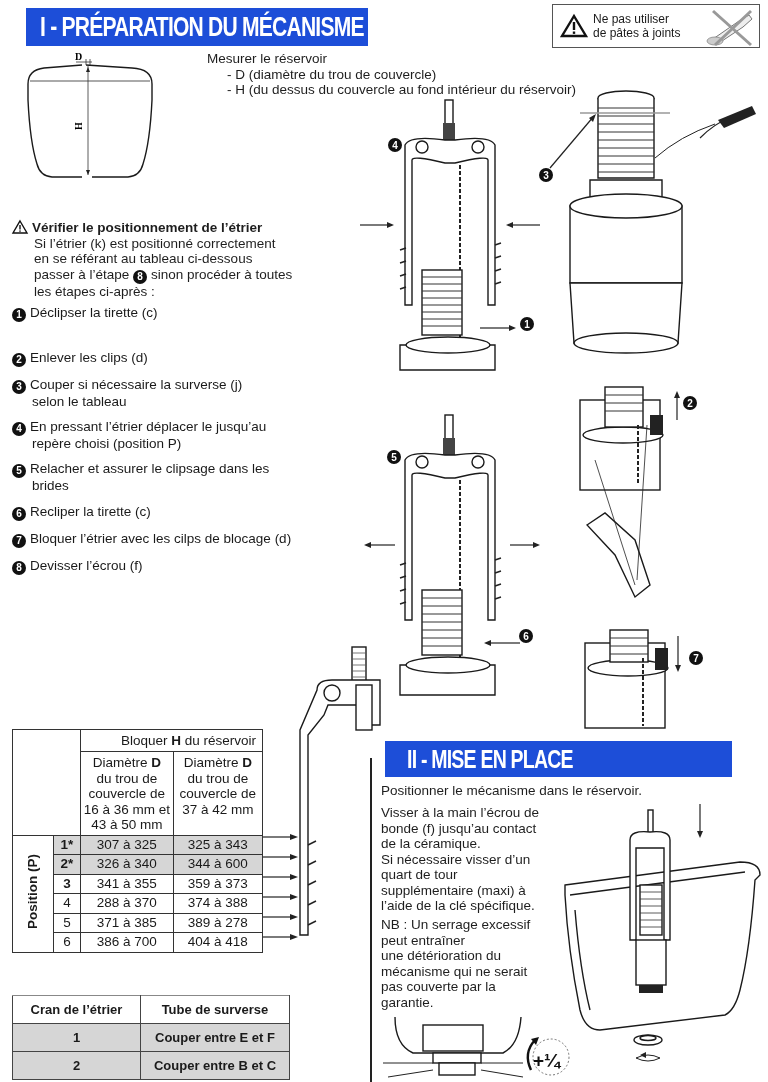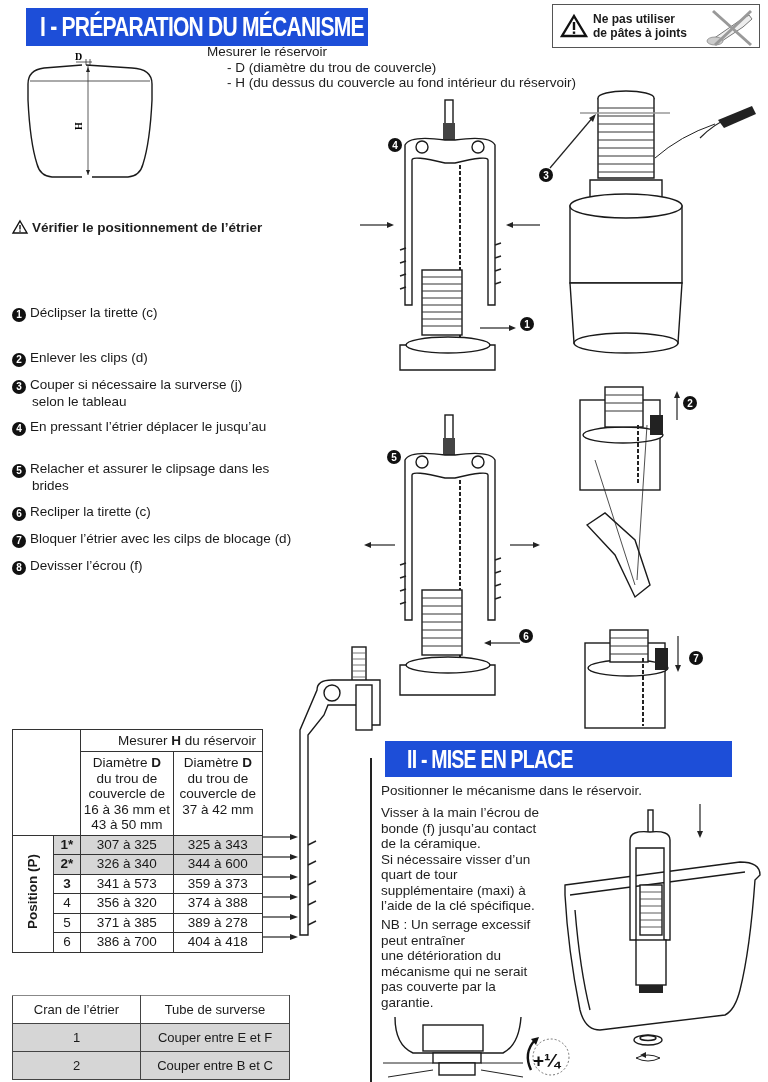--- a/index.html
+++ b/index.html
@@ -7,39 +7,39 @@
   body { position: relative; font-family: "Liberation Sans", sans-serif; color: #1a1a1a; }
   .abs { position: absolute; }
 
   .section-bar { background: #1d4ed8; color: #ffffff; font-family: "Liberation Sans", sans-serif;
     font-weight: bold; letter-spacing: -1px; transform-origin: left center; display: flex; align-items: center; }
   #bar1 { left: 26px; top: 8px; width: 342px; height: 38px; font-size: 27px; padding-left: 14px; }
   #bar2 { left: 385px; top: 741px; width: 347px; height: 36px; font-size: 25px; padding-left: 22px; }
   .bar-title { display: inline-block; transform: scaleX(0.78); transform-origin: left center; white-space: nowrap; }
 
   #warn-box { left: 552px; top: 4px; width: 208px; height: 44px; border: 1px solid #555; display: flex; align-items: center; padding-left: 8px; }
-  #warn-box .txt { font-weight: bold; font-size: 12px; line-height: 14px; margin-left: 6px; }
+  #warn-box .txt { font-weight: normal; font-size: 12px; line-height: 14px; margin-left: 6px; }
 
   .body-text { font-size: 13.5px; line-height: 15.5px; color: #1e1e1e; }
   .num { display: inline-block; width: 14px; height: 14px; border-radius: 50%; background: #111; color: #fff;
     font-size: 10px; font-weight: bold; text-align: center; line-height: 14px; vertical-align: -1px; margin-right: 4px; }
   .step { position: absolute; left: 12px; font-size: 13.5px; line-height: 15.5px; }
   .step .cont { display: block; padding-left: 20px; }
   .step .first { display: block; }
 
   table { border-collapse: collapse; font-family: "Liberation Sans", sans-serif; }
   #tbl1 { position: absolute; left: 12px; top: 729px; width: 251px; font-size: 13.5px; }
   #tbl1 td, #tbl1 th { border: 1px solid #333; font-weight: normal; text-align: center; padding: 0 2px; }
   #tbl1 .shade td.val, #tbl1 .shade td.pos { background: #d6d6d6; }
   #tbl1 td.pos { font-weight: bold; }
   #tbl1 tr.row td { height: 19.5px; line-height: 18px; }
   .vlabel { writing-mode: vertical-rl; transform: rotate(180deg); font-weight: bold; font-size: 13.5px; }
 
   #tbl2 { position: absolute; left: 12px; top: 995px; width: 278px; font-size: 13px; }
-  #tbl2 td, #tbl2 th { border: 1px solid #444; text-align: center; font-weight: normal; height: 28px; }
+  #tbl2 td, #tbl2 th { border: 1px solid #444; text-align: center; font-weight: bold; height: 28px; }
   #tbl2 tr.shade td { background: #d6d6d6; }
   #tbl2 tr:first-child th { border-top: 1px solid #888; }
 
   svg { position: absolute; overflow: visible; }
   .ln { stroke: #1a1a1a; fill: none; stroke-width: 1.4; }
   .fill-w { fill: #ffffff; }
 </style>
 </head>
 <body>
 
@@ -72,48 +72,55 @@
   <line x1="64" y1="14" x2="64" y2="123" stroke="#333" stroke-width="0.8"></line>
   <polygon points="64,15 62,20 66,20" fill="#222"></polygon>
   <polygon points="64,123 62,118 66,118" fill="#222"></polygon>
   <line x1="52" y1="10" x2="68" y2="10" stroke="#333" stroke-width="0.8"></line>
   <line x1="62" y1="7" x2="62" y2="13" stroke="#333" stroke-width="0.8"></line>
   <line x1="66" y1="7" x2="66" y2="13" stroke="#333" stroke-width="0.8"></line>
   <text x="51" y="8" font-family="Liberation Serif, serif" font-size="10" font-weight="bold">D</text>
   <text x="0" y="0" font-family="Liberation Serif, serif" font-size="10" font-weight="bold" transform="translate(58,78) rotate(-90)">H</text>
 </svg>
 
-<div class="abs body-text" style="left:207px;top:44px;">
+<div class="abs body-text" style="left:207px;top:51px;">
   <div>Mesurer le réservoir</div>
   <div style="padding-left:20px;">- D (diamètre du trou de couvercle)</div>
   <div style="padding-left:20px;">- H (du dessus du couvercle au fond intérieur du réservoir)</div>
 </div>
 
 <div class="abs body-text" style="left:12px;top:220px;">
   <div style="font-weight:bold;">
     <svg style="position:relative;display:inline-block;vertical-align:-2px;margin-right:4px;" width="16" height="14" viewBox="0 0 16 14">
       <polygon points="8,1 15,13 1,13" fill="none" stroke="#111" stroke-width="1.4"></polygon>
       <rect x="7.3" y="5" width="1.4" height="4.5" fill="#111"></rect>
       <rect x="7.3" y="10.4" width="1.4" height="1.4" fill="#111"></rect>
     </svg><span>Vérifier le positionnement de l’étrier</span>
   </div>
+  <div style="padding-left:22px;">
+    <div>Si l’étrier (k) est positionné correctement</div>
+    <div>en se référant au tableau ci-dessous</div>
+    <div><span>passer à l’étape</span> <span class="num">8</span><span>sinon procéder à toutes</span></div>
+    <div>les étapes ci-après :</div>
+  </div>
 </div>
 
 <div class="step" style="top:305px;">
     <span class="first"><span class="num">1</span><span>Déclipser la tirette (c)</span></span>
   </div>
 <div class="step" style="top:350px;">
     <span class="first"><span class="num">2</span><span>Enlever les clips (d)</span></span>
   </div>
 <div class="step" style="top:377px;">
     <span class="first"><span class="num">3</span><span>Couper si nécessaire la surverse (j)</span></span>
     <span class="cont">selon le tableau</span>
   </div>
 <div class="step" style="top:419px;">
     <span class="first"><span class="num">4</span><span>En pressant l’étrier déplacer le jusqu’au</span></span>
+    <span class="cont">repère choisi (position P)</span>
   </div>
 <div class="step" style="top:461px;">
     <span class="first"><span class="num">5</span><span>Relacher et assurer le clipsage dans les</span></span>
     <span class="cont">brides</span>
   </div>
 <div class="step" style="top:504px;">
     <span class="first"><span class="num">6</span><span>Recliper la tirette (c)</span></span>
   </div>
 <div class="step" style="top:531px;">
     <span class="first"><span class="num">7</span><span>Bloquer l’étrier avec les cilps de blocage (d)</span></span>
@@ -305,21 +312,21 @@
       <path d="M46,240 L54,236"></path>
       <path d="M46,260 L54,256"></path>
       <path d="M46,280 L54,276"></path>
   </g>
 </svg>
 
 <table id="tbl1">
   <tbody>
       <tr>
     <td colspan="2" rowspan="2" style="border-bottom:1px solid #333;width:55px;"></td>
-    <td colspan="2" style="height:22px;text-align:right;padding-right:6px;"><span>Mesurer </span><b>H</b><span> du réservoir</span></td>
+    <td colspan="2" style="height:22px;text-align:right;padding-right:6px;"><span>Bloquer </span><b>H</b><span> du réservoir</span></td>
   </tr>
   <tr>
     <td style="width:100px;line-height:15.5px;padding:3px 0 2px 0;vertical-align:top;">
       <span>Diamètre </span><b>D</b><br>
       <span>du trou de</span><br>
       <span>couvercle de</span><br>
       <span>16 à 36 mm et</span><br>
       <span>43 à 50 mm</span>
     </td>
     <td style="width:96px;line-height:15.5px;padding:3px 0 2px 0;vertical-align:top;">
@@ -335,26 +342,26 @@
     <td class="val">307 à 325</td>
     <td class="val">325 à 343</td>
   </tr>
   <tr class="row shade">
     <td class="pos">2*</td>
     <td class="val">326 à 340</td>
     <td class="val">344 à 600</td>
   </tr>
   <tr class="row">
     <td class="pos">3</td>
-    <td class="val">341 à 573</td>
+    <td class="val">341 à 355</td>
     <td class="val">359 à 373</td>
   </tr>
   <tr class="row">
     <td style="font-weight:normal;">4</td>
-    <td class="val">356 à 320</td>
+    <td class="val">288 à 370</td>
     <td class="val">374 à 388</td>
   </tr>
   <tr class="row">
     <td style="font-weight:normal;">5</td>
     <td class="val">371 à 385</td>
     <td class="val">389 à 278</td>
   </tr>
   <tr class="row">
     <td style="font-weight:normal;">6</td>
     <td class="val">386 à 700</td>

